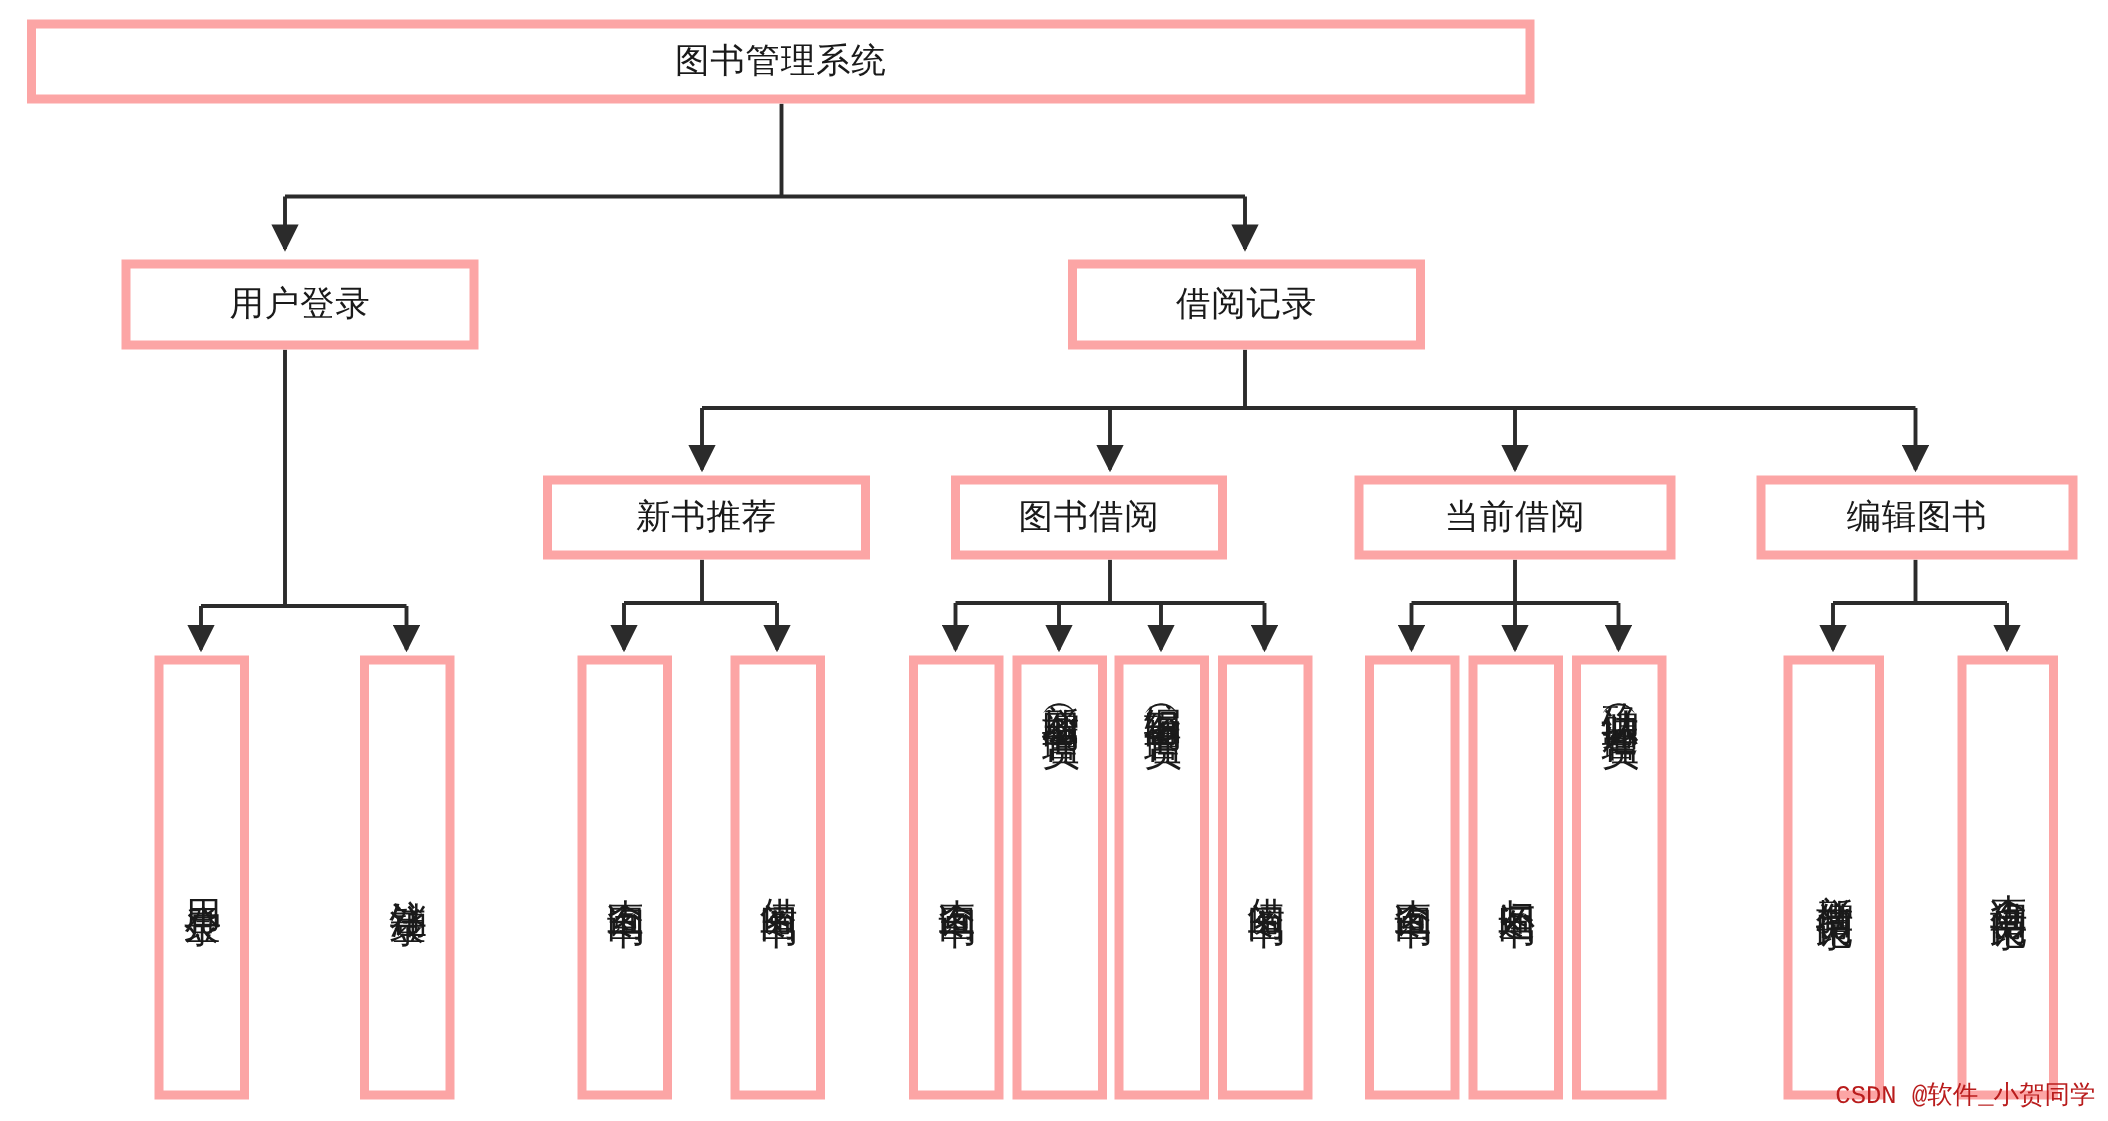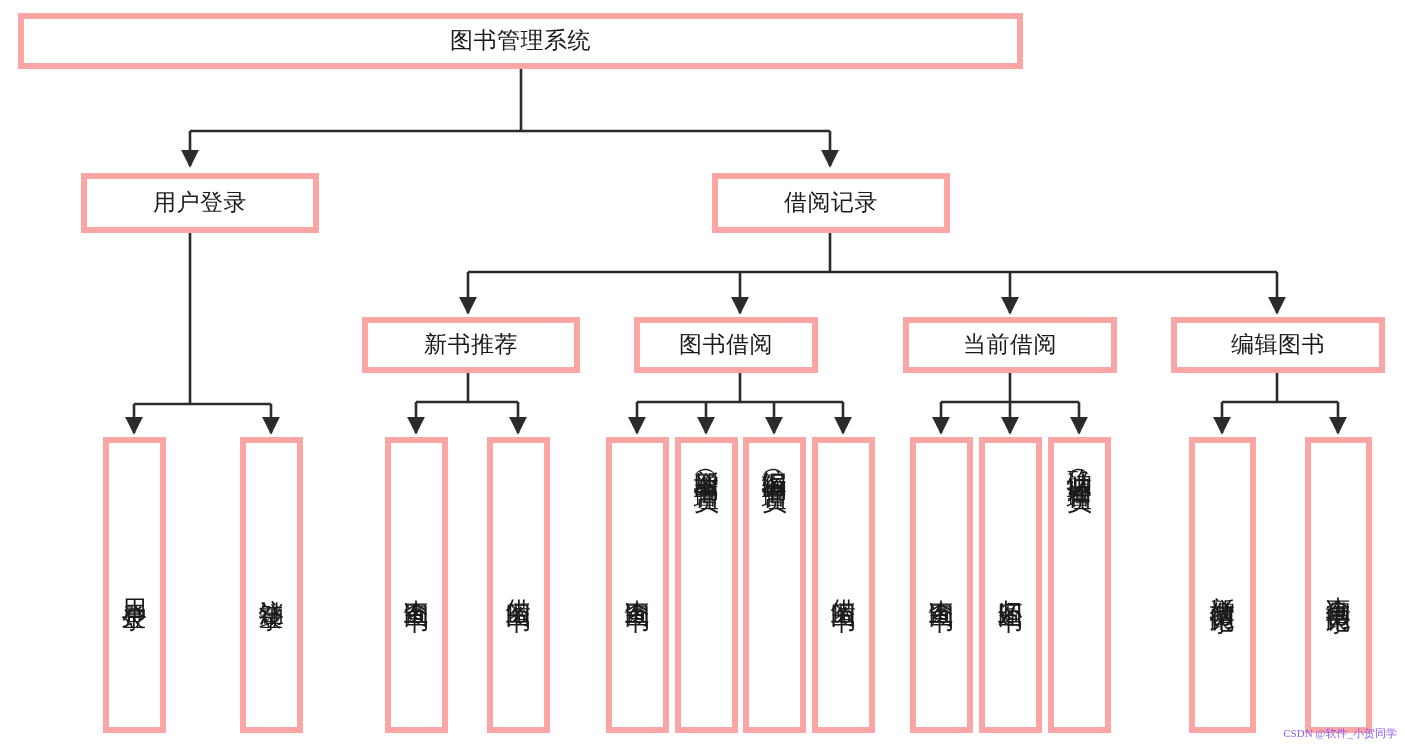--- a/index.html
+++ b/index.html
@@ -62,25 +62,25 @@
     -webkit-text-orientation: upright;
   }
   .node.vert.center-text {
     align-items: center;
     padding-top: 0;
   }
   .watermark {
     position: absolute;
     right: 8px;
     bottom: 6px;
-    font-size: 11px;
-    color: #8b5cf6;
+    font-size: 17px;
+    color: #b91c1c;
     z-index: 5;
     white-space: nowrap;
-    font-family: Liberation Serif, serif;
+    font-family: Liberation Mono, monospace;
   }
 </style>
 </head>
 <body>
 
 <div id="diagram-root">
 
   <svg id="edge-layer" viewBox="0 0 1405 747" width="1405" height="747" xmlns="http://www.w3.org/2000/svg">
     <defs>
       <marker id="arrow" viewBox="0 0 10 10" refX="9" refY="5" markerWidth="7" markerHeight="7" orient="auto-start-reverse">

